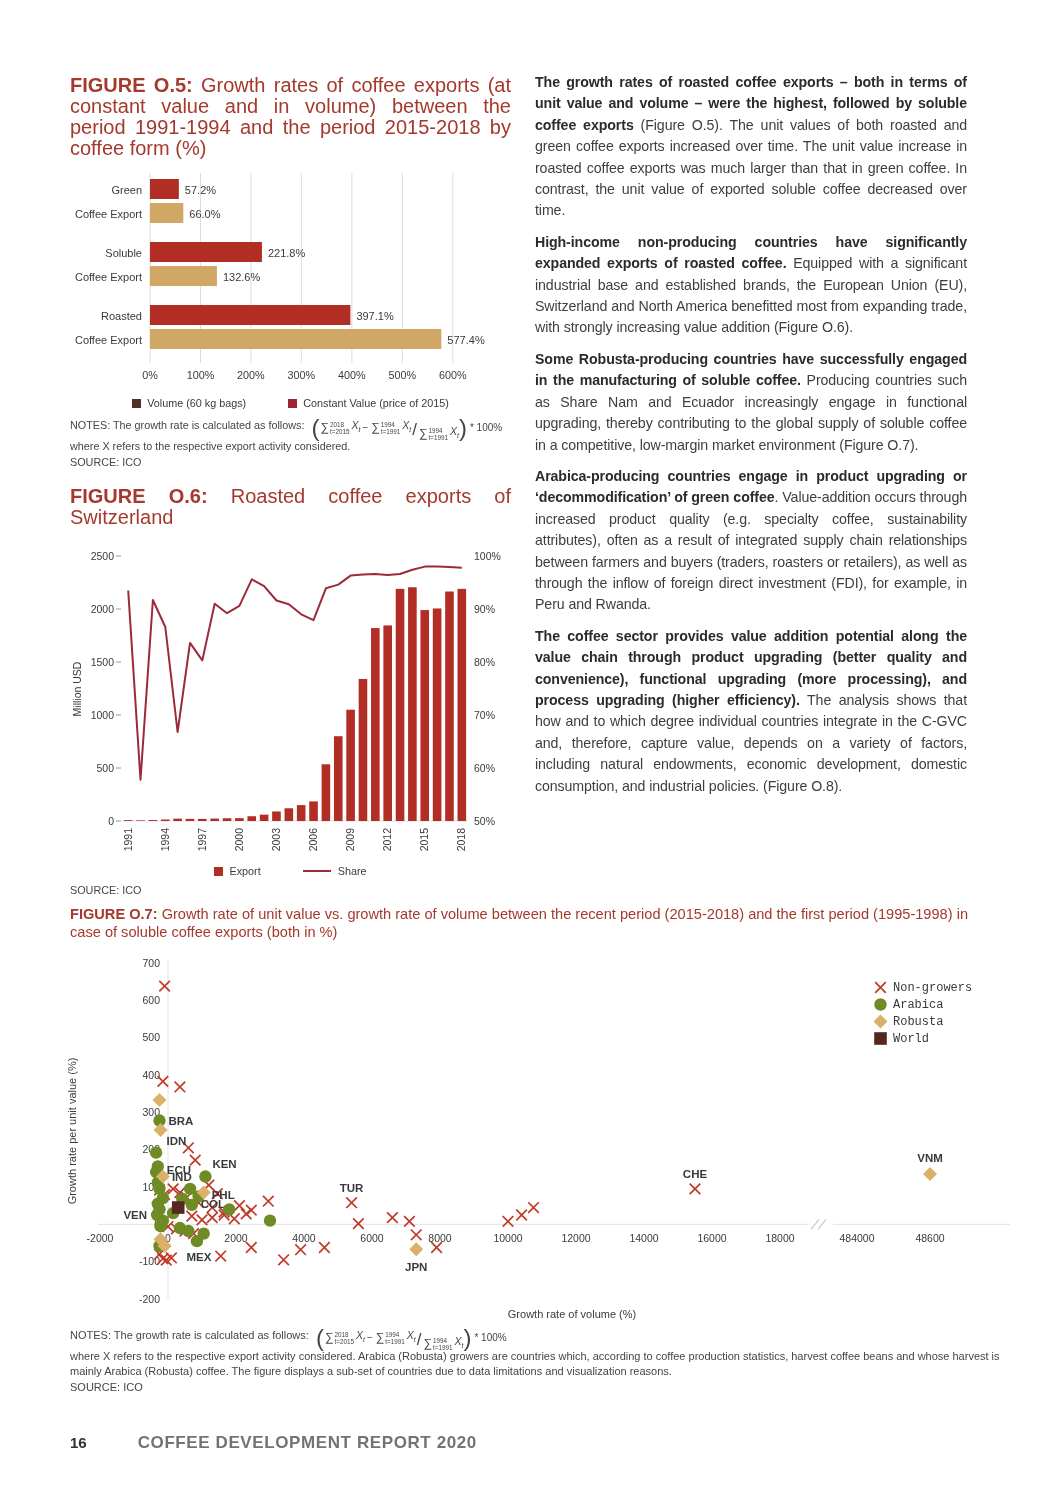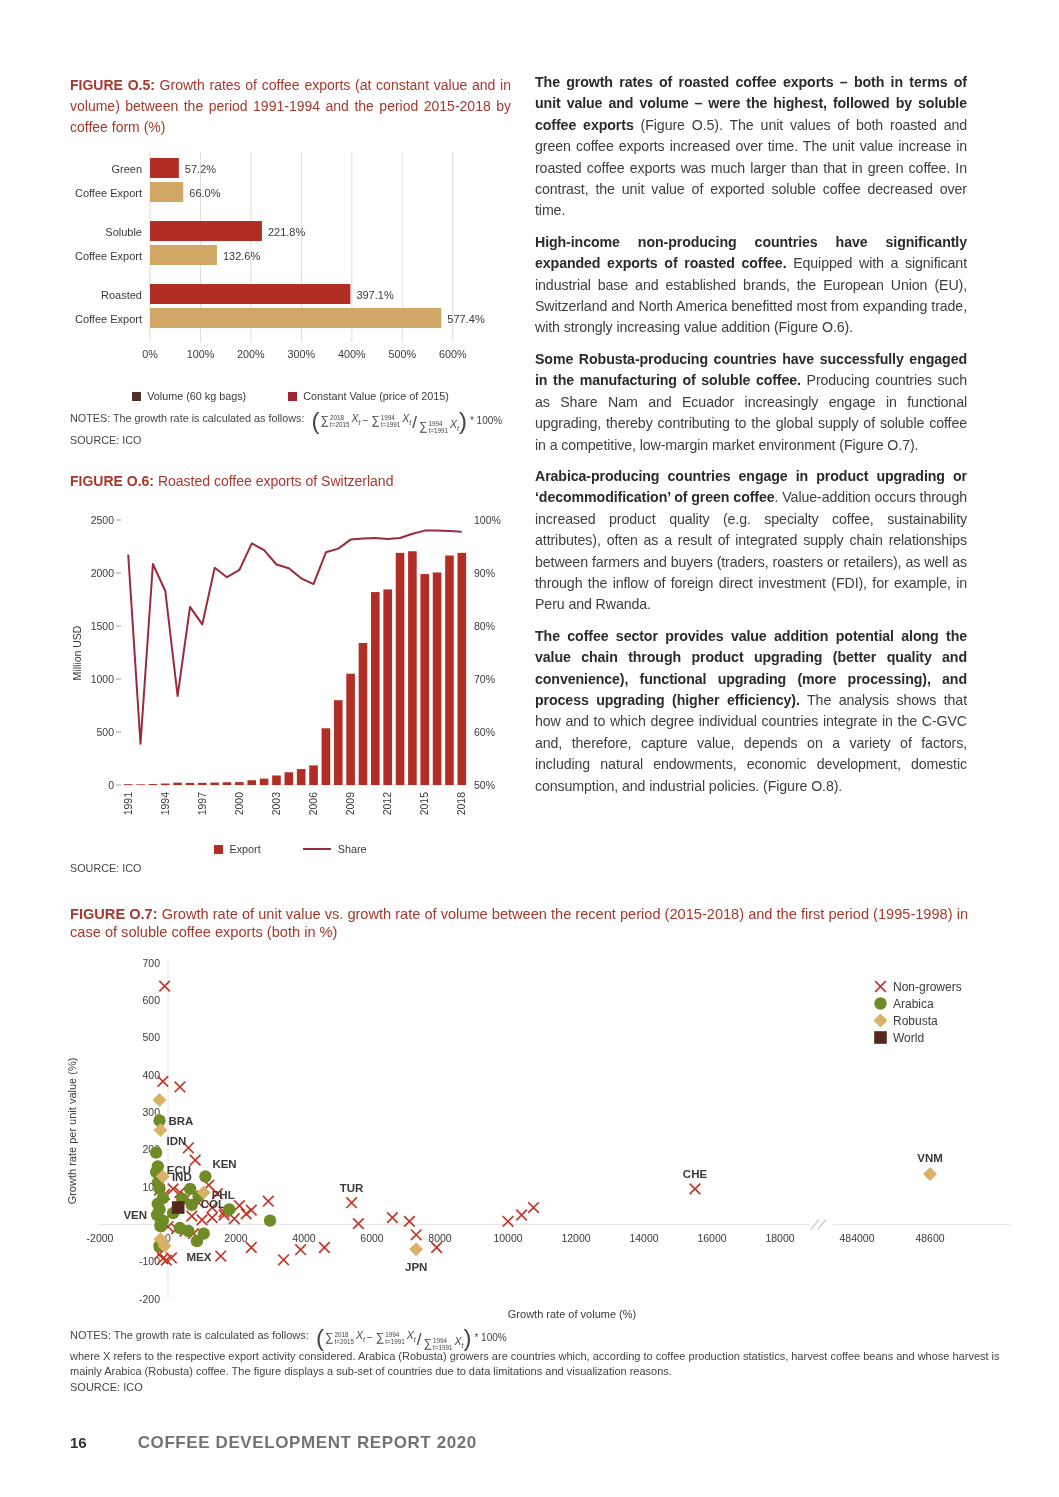--- a/index.html
+++ b/index.html
@@ -1,29 +1,29 @@
 <!DOCTYPE html>
 <html><head>
 <meta charset="utf-8">
 <style>
   html,body{margin:0;padding:0;background:#9a9a9a;}
   .page{position:relative;width:1059px;height:1497px;background:#ffffff;margin:0 auto;
         font-family:"Liberation Sans","DejaVu Sans",sans-serif;color:#3e3e3e;overflow:hidden;}
 
   
   .left-col{position:absolute;left:70px;top:75px;width:441px;}
-  .fig-title{color:#a5392d;font-size:14px;line-height:21px;text-align:justify;}
+  .fig-title{color:#a5392d;font-size:20px;line-height:21px;text-align:justify;}
   .fig-title .fig-label{font-weight:bold;}
-  .fig6-title{margin-top:23px;}
+  .fig6-title{margin-top:16px;}
   #fig5-chart{margin-top:8px;}
   #fig6-chart{margin-top:16px;}
   svg text{font-family:"Liberation Sans","DejaVu Sans",sans-serif;}
 
   .chart-legend{display:flex;justify-content:center;gap:42px;font-size:10.8px;color:#3a3a3a;
-                margin-top:16px;align-items:center;}
+                margin-top:2px;align-items:center;}
   .legend-swatch{display:inline-block;width:9px;height:9px;margin-right:6px;vertical-align:-1px;}
   .legend-line{display:inline-block;width:28px;height:0;border-top:2.5px solid #9b2a3a;margin-right:7px;vertical-align:3px;}
 
   .notes{font-size:10.8px;color:#454545;line-height:15px;margin-top:8px;}
   .notes .nb{font-weight:normal;}
   .src-line{margin-top:1px;}
 
   
   .formula{display:inline-flex;align-items:center;margin-left:4px;vertical-align:-7px;}
   .paren{font-size:24px;font-weight:300;line-height:0.9;color:#454545;}
@@ -41,21 +41,21 @@
   .right-col{position:absolute;left:535px;top:72px;width:432px;}
   .right-col p{margin:0 0 10px 0;text-align:justify;font-size:14.2px;line-height:21.4px;
                color:#3e3e3e;letter-spacing:-0.1px;}
   .right-col p .lead{font-weight:bold;color:#2b2b2b;}
 
   
   .fig7-block{position:absolute;left:70px;top:905px;width:930px;}
   .fig7-title{font-size:14.6px;line-height:18px;width:920px;text-align:left;}
   #fig7-chart{margin-top:4px;margin-left:-8px;}
   .legend7{position:absolute;left:803px;top:73px;font-size:12px;color:#3a3a3a;}
-  .legend7-row{display:flex;align-items:center;height:17px;}
+  .legend7-row{display:flex;align-items:flex-end;height:17px;font-family:Liberation Mono, monospace;}
   .legend7-icon{display:inline-flex;width:15px;justify-content:center;margin-right:5px;}
   .notes7{font-size:11px;margin-top:0;}
   .notes7 .wrapline{width:950px;}
 
   
   .footer{position:absolute;left:70px;top:1433px;display:flex;align-items:baseline;gap:9px;}
   .page-num{font-weight:bold;font-size:15px;color:#2f2f2f;}
   .footer-title{margin-left:42px;font-size:17px;font-weight:bold;color:#737373;letter-spacing:0.6px;}
 </style>
 </head>
@@ -142,20 +142,21 @@
               <span class="limits">
                 <span>1994</span>
                 <span>t=1991</span>
               </span>
             </span>
             <span class="xv"><span>X</span><sub>t</sub></span>
           </span>
         <span class="paren">)</span>
         <span class="times">* 100%</span>
       </span>
+      <div>where X refers to the respective export activity considered.</div>
       <div class="src-line"><span class="nb">SOURCE:</span> <span>ICO</span></div>
     </div>
 
     <div class="fig-title fig6-title">
       <span class="fig-label">FIGURE O.6:</span><span> Roasted coffee exports of Switzerland</span>
     </div>
 
     <div id="fig6-chart"><svg width="445" height="315" viewBox="0 0 445 315">
           <text x="44" y="280.5" font-size="10.5" fill="#3a3a3a" text-anchor="end">0</text>
           <line x1="46" y1="277" x2="51" y2="277" stroke="#9a9a9a" stroke-width="1"></line>

